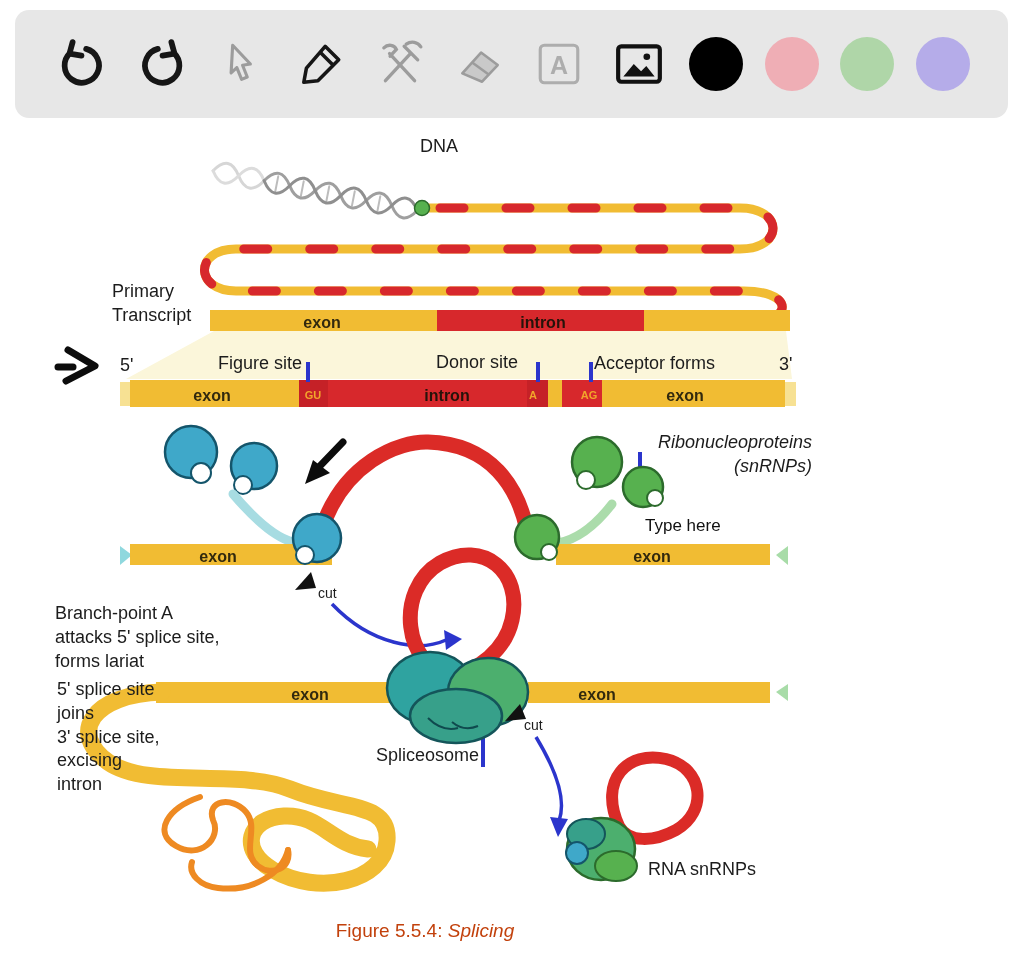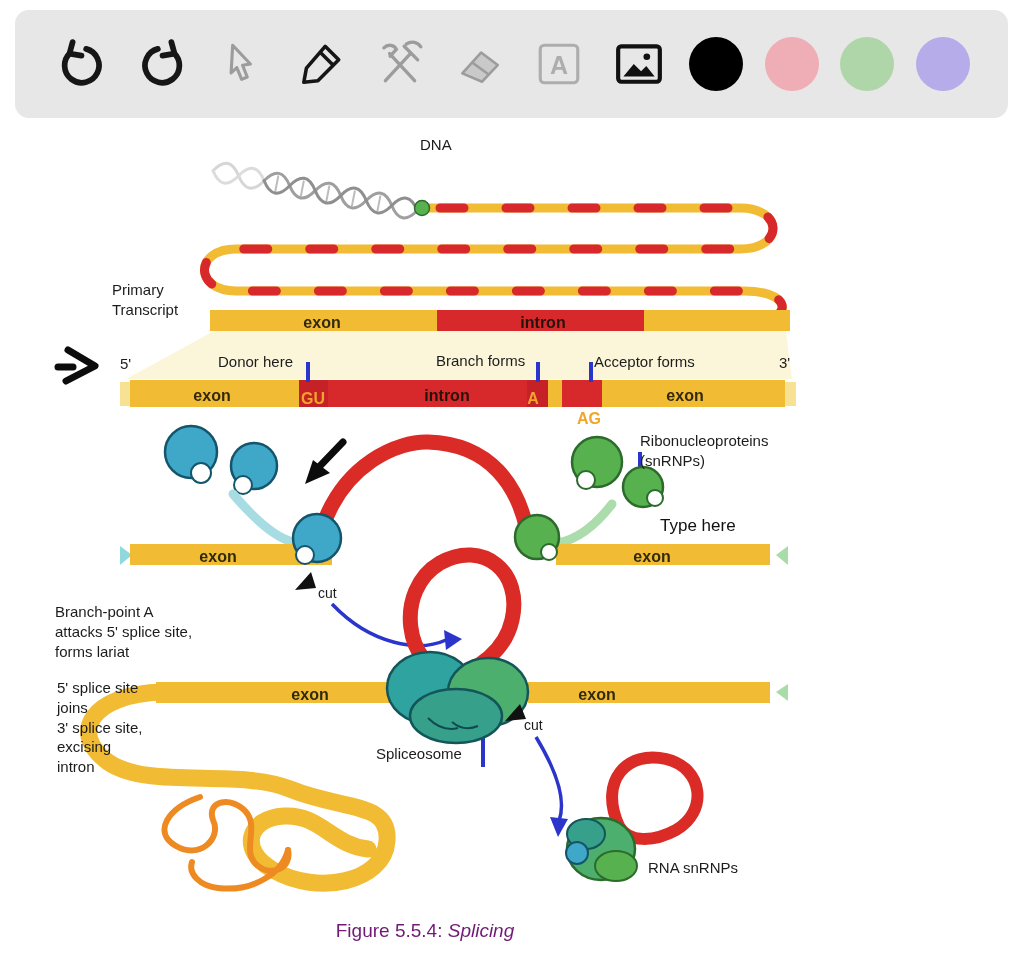--- a/index.html
+++ b/index.html
@@ -14,30 +14,30 @@
     display:flex;align-items:center;justify-content:space-between;
     padding:0 38px;box-sizing:border-box;
   }
   .tbtn{width:58px;height:58px;background:none;border:none;padding:0;
     display:flex;align-items:center;justify-content:center;cursor:pointer;}
   .tbtn svg{width:50px;height:50px;display:block;}
   .swatch{width:54px;height:54px;border-radius:50%;border:none;padding:0;cursor:pointer;}
   
   .canvas{position:absolute;left:0;top:118px;width:1024px;height:840px;}
   .art{position:absolute;left:0;top:0;width:1024px;height:958px;}
-  .lbl{position:absolute;font-size:15px;line-height:1.32;color:#1c1c1c;white-space:nowrap;}
+  .lbl{position:absolute;font-size:18px;line-height:1.32;color:#1c1c1c;white-space:nowrap;}
   .pre{white-space:pre-line;}
   .ctr{transform:translateX(-50%);}
   .bar-lbl{font-size:16px;font-weight:bold;color:#32290e;}
   .on-red{color:#26130a;}
-  .orange{font-size:16px;font-weight:bold;color:#f2a52b;}
-  .snrnp-lbl{width:172px;text-align:left;white-space:pre-line;}
+  .orange{font-size:11px;font-weight:bold;color:#f2a52b;}
+  .snrnp-lbl{width:172px;text-align:right;white-space:pre-line;font-style:italic;}
   .typehere{font-size:17px;color:#111;}
   .caption{position:absolute;top:920px;left:425px;transform:translateX(-50%);
-    font-size:19px;color:#701a75;white-space:nowrap;}
+    font-size:19px;color:#c2410c;white-space:nowrap;}
   .caption .it{font-style:italic;}
 </style>
 </head>
 <body>
 
 <div class="toolbar">
   <button class="tbtn" aria-label="Undo">
     <svg viewBox="0 0 48 48">
       <path d="M13 13 A16.5 16.5 0 1 0 28 9.5" fill="none" stroke="#161616" stroke-width="5.5" stroke-linecap="round"></path>
       <path d="M15 3 L12 14 L23.5 16" fill="none" stroke="#161616" stroke-width="5.5" stroke-linecap="round" stroke-linejoin="round"></path>
@@ -229,38 +229,38 @@
     <ellipse cx="616" cy="866" rx="21" ry="15" fill="#57b14f" stroke="#2c6b2c" stroke-width="2"></ellipse>
     <circle cx="577" cy="853" r="11" fill="#3fa8c9" stroke="#14556b" stroke-width="2"></circle>
   </g>
 </svg>
 
 <div class="lbl" style="left:420px;top:135px">DNA</div>
 <div class="lbl pre" style="left:112px;top:280px">Primary
 Transcript</div>
 
 <div class="lbl" style="left:120px;top:354px">5'</div>
-<div class="lbl" style="left:218px;top:352px">Donor here</div>
-<div class="lbl" style="left:436px;top:351px">Branch forms</div>
+<div class="lbl" style="left:218px;top:352px">Figure site</div>
+<div class="lbl" style="left:436px;top:351px">Donor site</div>
 <div class="lbl" style="left:594px;top:352px">Acceptor forms</div>
 <div class="lbl" style="left:779px;top:353px">3'</div>
 
 <div class="lbl ctr bar-lbl" style="left:322px;top:312px">exon</div>
 <div class="lbl ctr bar-lbl on-red" style="left:543px;top:312px">intron</div>
 
 <div class="lbl ctr bar-lbl" style="left:212px;top:385px">exon</div>
 <div class="lbl ctr orange" style="left:313px;top:388px">GU</div>
 <div class="lbl ctr bar-lbl on-red" style="left:447px;top:385px">intron</div>
 <div class="lbl ctr orange" style="left:533px;top:388px">A</div>
-<div class="lbl ctr orange" style="left:589px;top:408px">AG</div>
+<div class="lbl ctr orange" style="left:589px;top:388px">AG</div>
 <div class="lbl ctr bar-lbl" style="left:685px;top:385px">exon</div>
 
 <div class="lbl snrnp-lbl" style="left:640px;top:431px">Ribonucleoproteins
 (snRNPs)</div>
-<div class="lbl typehere" style="left:660px;top:515px">Type here</div>
+<div class="lbl typehere" style="left:645px;top:515px">Type here</div>
 
 <div class="lbl ctr bar-lbl" style="left:218px;top:546px">exon</div>
 <div class="lbl ctr bar-lbl" style="left:652px;top:546px">exon</div>
 
 <div class="lbl" style="left:318px;top:584px;font-size:14px">cut</div>
 <div class="lbl pre" style="left:55px;top:602px">Branch-point A
 attacks 5' splice site,
 forms lariat</div>
 <div class="lbl pre" style="left:57px;top:678px">5' splice site
 joins

